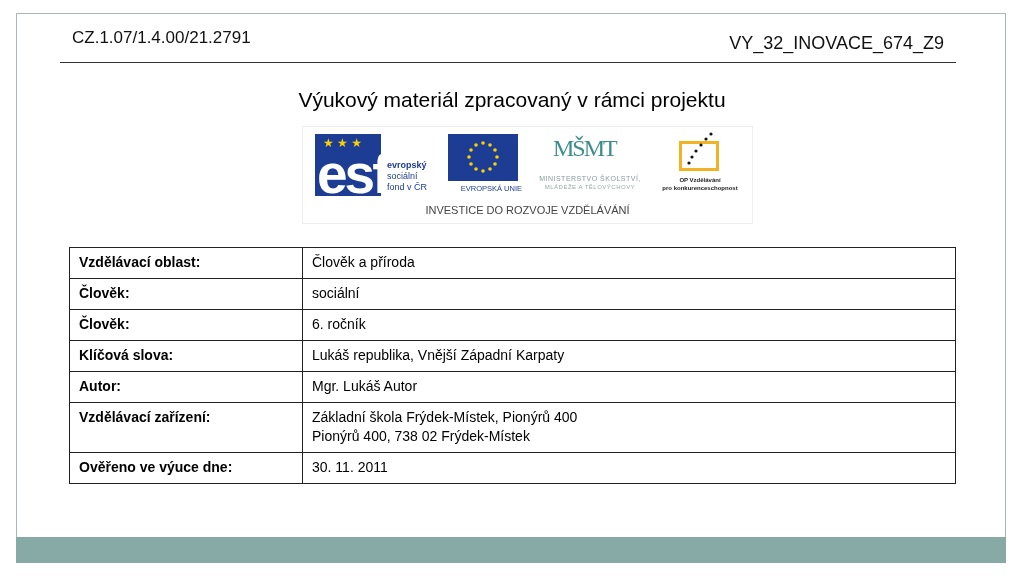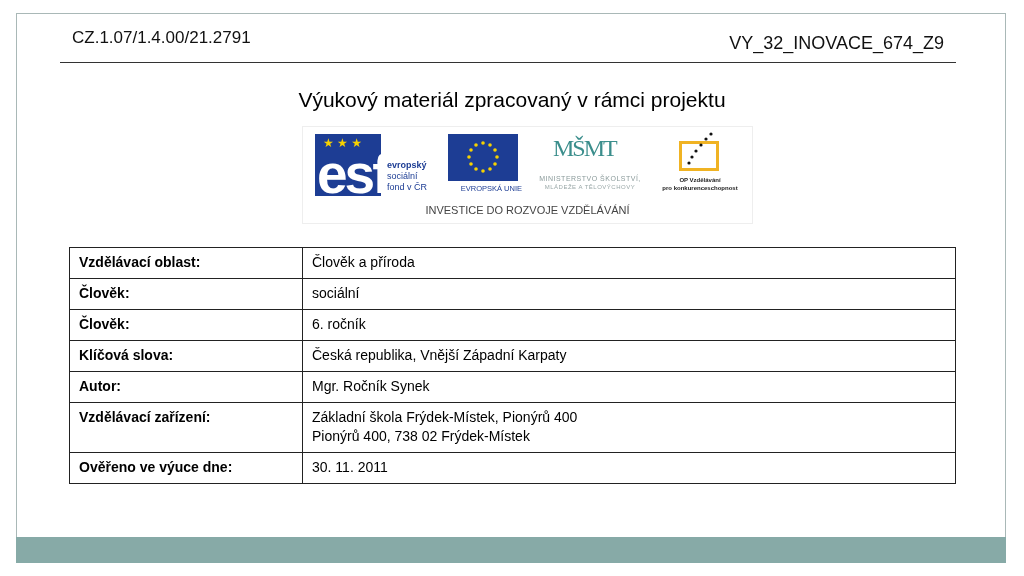--- a/index.html
+++ b/index.html
@@ -116,25 +116,25 @@
   <tr>
     <td class="k">Člověk:</td>
     <td>sociální</td>
   </tr>
   <tr>
     <td class="k">Člověk:</td>
     <td>6. ročník</td>
   </tr>
   <tr>
     <td class="k">Klíčová slova:</td>
-    <td>Česká republika, Vnější Západní Karpaty</td>
+    <td>Lukáš republika, Vnější Západní Karpaty</td>
   </tr>
   <tr>
     <td class="k">Autor:</td>
-    <td>Mgr. Ročník Synek</td>
+    <td>Mgr. Lukáš Autor</td>
   </tr>
   <tr>
     <td class="k">Vzdělávací zařízení:</td>
     <td>
       <div>Základní škola Frýdek-Místek, Pionýrů 400</div>
       <div>Pionýrů 400, 738 02 Frýdek-Místek</div>
     </td>
   </tr>
   <tr>
     <td class="k">Ověřeno ve výuce dne:</td>

